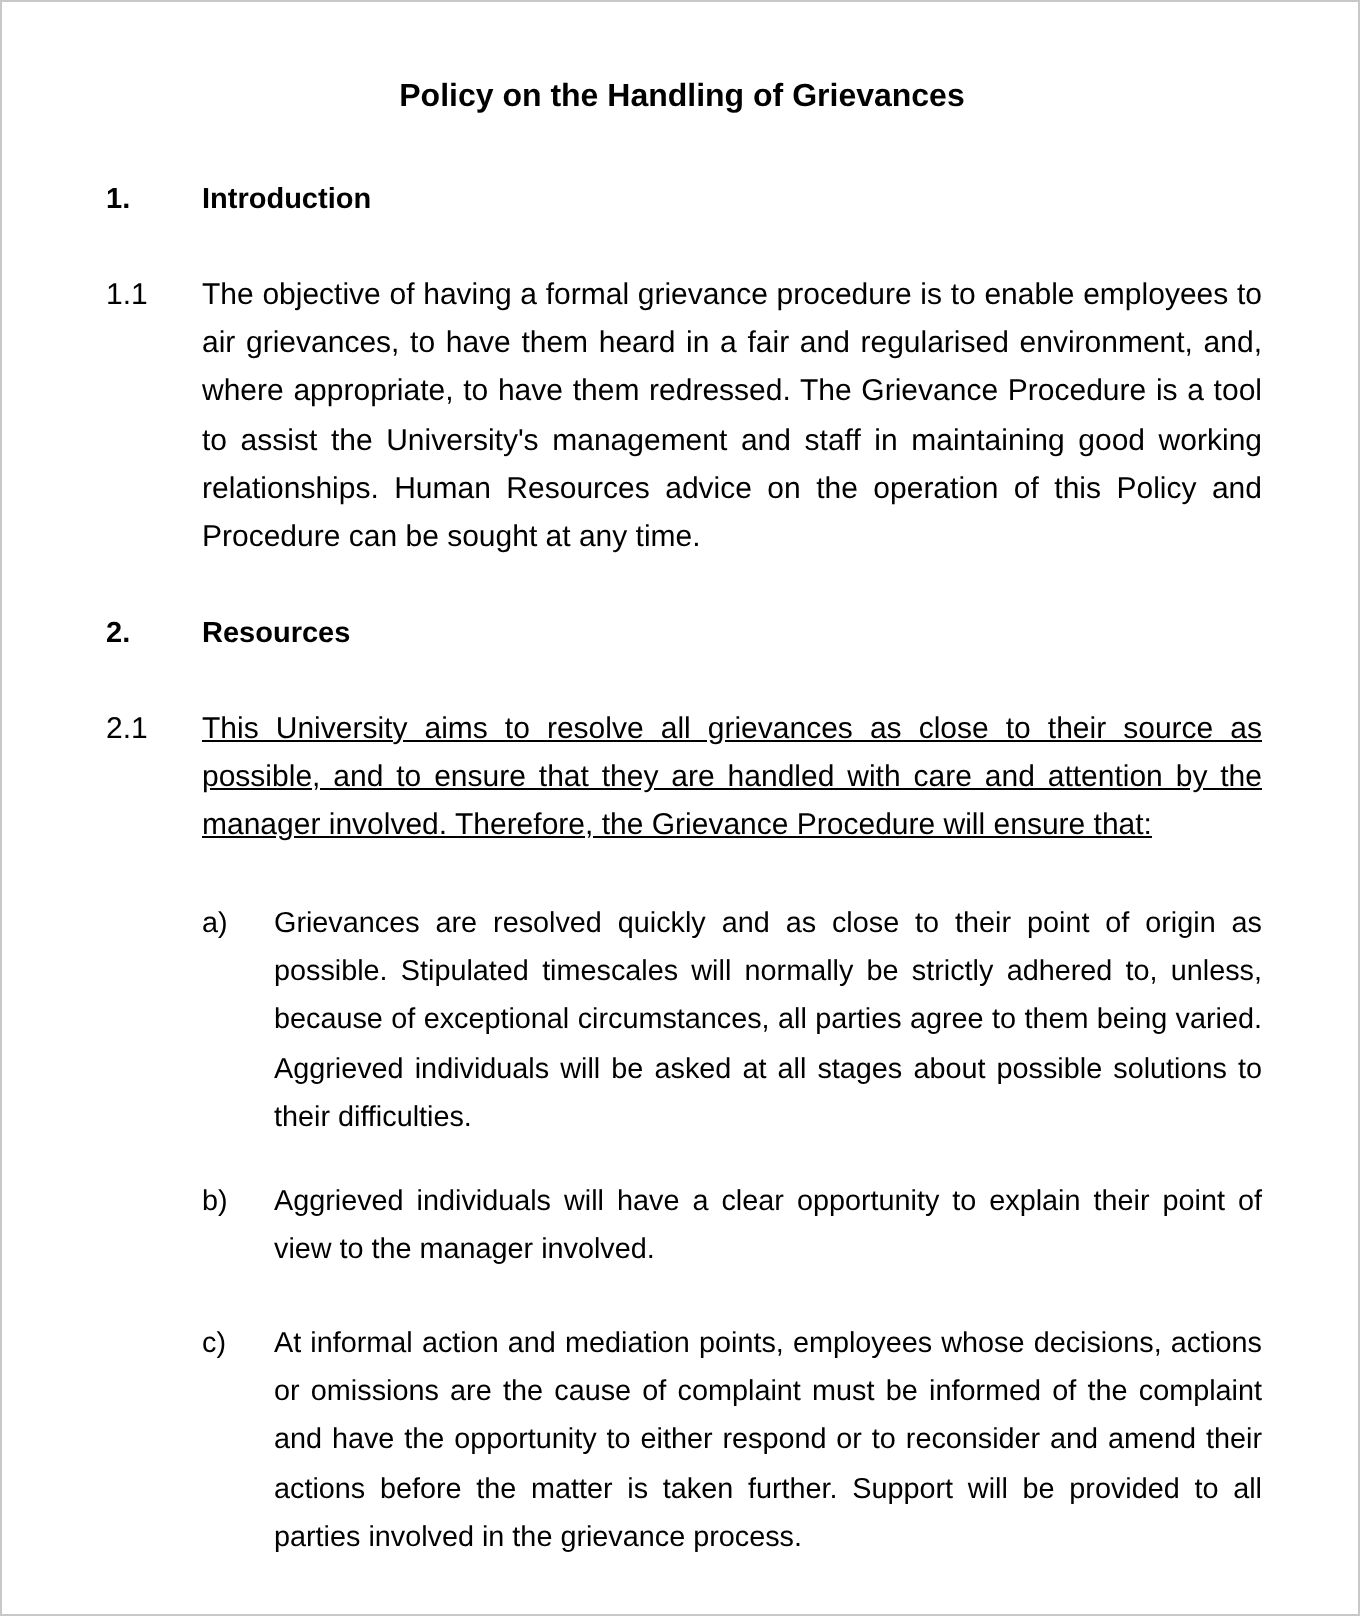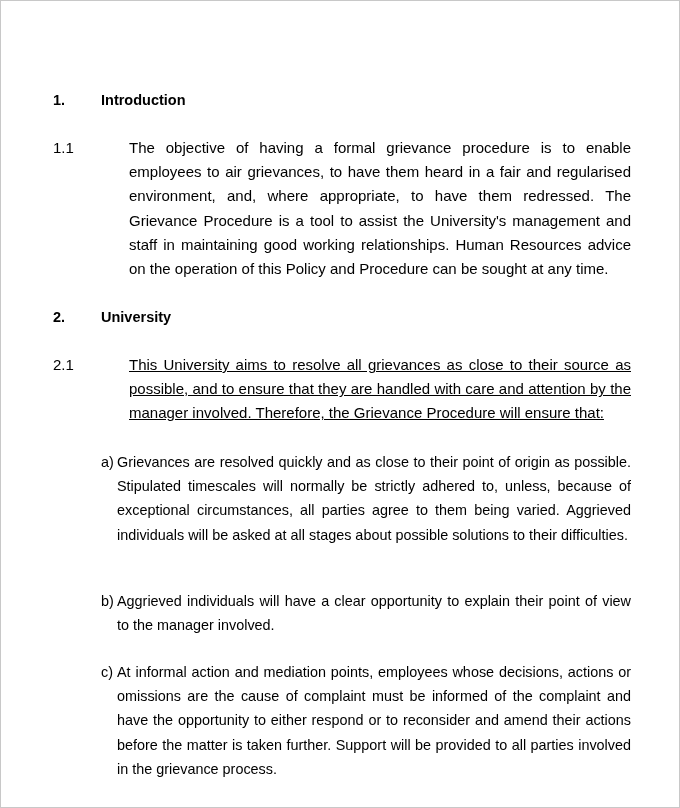--- a/index.html
+++ b/index.html
@@ -55,61 +55,62 @@
       width: 578px;
       font-size: 15px;
       line-height: 24.2px;
     }
     .para .num {
       position: absolute;
       left: 0;
       top: 0;
     }
     .para .text {
-      margin-left: 76px;
+      margin-left: 48px;
       text-align: justify;
       text-align-last: left;
     }
     .item {
       position: absolute;
       left: 100px;
       width: 530px;
       font-size: 14.4px;
       line-height: 24.2px;
     }
     .item .marker {
       position: absolute;
       left: 0;
       top: 0;
     }
     .item .text {
-      margin-left: 16px;
+      margin-left: 36px;
       text-align: justify;
       text-align-last: left;
     }
   </style>
 </head>
 <body>
 
 <div class="page">
 
+  <div class="title">Policy on the Handling of Grievances</div>
 
   <div class="heading" style="top: 89px;">
     <span class="num">1.</span>
     <span class="label">Introduction</span>
   </div>
 
   <div class="para" style="top: 135px;">
     <span class="num">1.1</span>
     <div class="text">The objective of having a formal grievance procedure is to enable employees to air grievances, to have them heard in a fair and regularised environment, and, where appropriate, to have them redressed.  The Grievance Procedure is a tool to assist the University's management and staff in maintaining good working relationships. Human Resources advice on the operation of this Policy and Procedure can be sought at any time.</div>
   </div>
 
   <div class="heading" style="top: 306px;">
     <span class="num">2.</span>
-    <span class="label">University</span>
+    <span class="label">Resources</span>
   </div>
 
   <div class="para" style="top: 352px; text-decoration: underline;">
     <span class="num">2.1</span>
     <div class="text">This University aims to resolve all grievances as close to their source as possible, and to ensure that they are handled with care and attention by the manager involved. Therefore, the Grievance Procedure will ensure that:</div>
   </div>
 
   <div class="item" style="top: 449px;">
     <span class="marker">a)</span>
     <div class="text">Grievances are resolved quickly and as close to their point of origin as possible. Stipulated timescales will normally be strictly adhered to, unless, because of exceptional circumstances, all parties agree to them being varied. Aggrieved individuals will be asked at all stages about possible solutions to their difficulties.</div>

